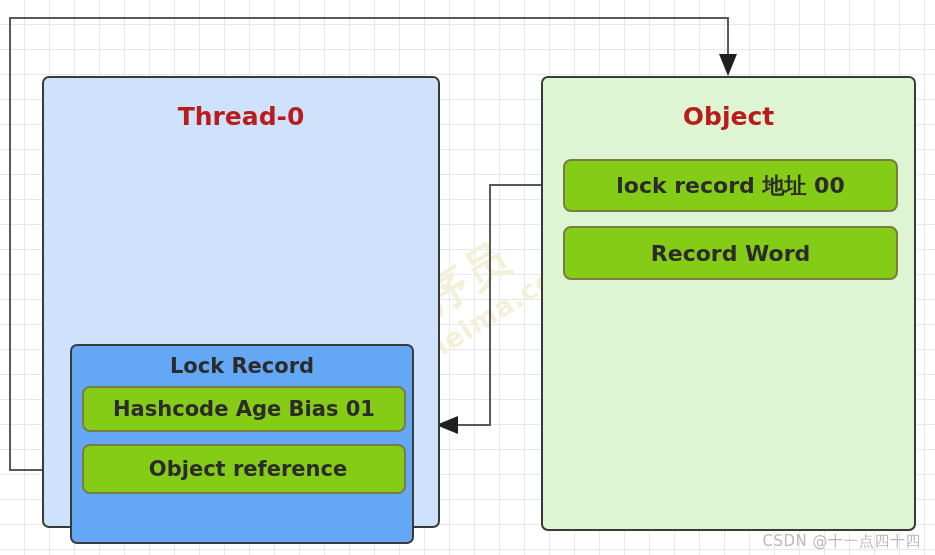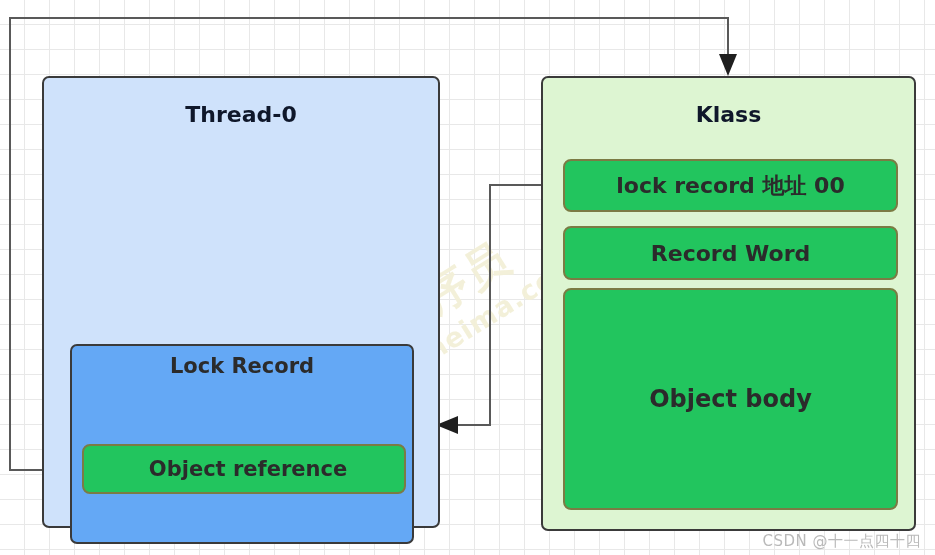--- a/index.html
+++ b/index.html
@@ -95,23 +95,23 @@
     top: 76px;
     width: 375px;
     height: 455px;
     background: #ddf5d2;
   }
   .box-title {
     position: absolute;
     left: 0;
     right: 0;
     text-align: center;
-    font-size: 22px;
+    font-size: 25px;
     font-weight: bold;
-    color: #0f172a;
+    color: #b91c1c;
   }
   .thread-box .box-title { top: 24px; }
   .object-box .box-title { top: 24px; }
 
   .lock-record-box {
     position: absolute;
     left: 26px;
     top: 266px;
     width: 344px;
     height: 200px;
@@ -127,21 +127,21 @@
     top: 8px;
     text-align: center;
     font-size: 21px;
     font-weight: bold;
     color: #2b2b2b;
   }
 
   .yellow-row {
     position: absolute;
     box-sizing: border-box;
-    background: #22c55e;
+    background: #84cc16;
     border: 2px solid #7b7b44;
     border-radius: 8px;
     display: flex;
     align-items: center;
     justify-content: center;
     font-size: 21px;
     font-weight: bold;
     color: #2b2b2b;
     text-align: center;
   }
@@ -171,26 +171,26 @@
 
     <path class="conn-line" d="M 561 185 L 490 185 L 490 425 L 452 425"></path>
     <polygon class="conn-head" points="436,425 458,416 458,434"></polygon>
   </svg>
 
   <div class="box thread-box">
     <div class="box-title">Thread-0</div>
 
     <div class="lock-record-box">
       <div class="lock-record-title">Lock Record</div>
+      <div class="yellow-row lr-row-0">Hashcode Age Bias 01</div>
       <div class="yellow-row lr-row-1">Object reference</div>
     </div>
   </div>
 
   <div class="box object-box">
-    <div class="box-title">Klass</div>
+    <div class="box-title">Object</div>
     <div class="yellow-row obj-row-0">lock record 地址 00</div>
     <div class="yellow-row obj-row-1">Record Word</div>
-    <div class="yellow-row obj-row-2">Object body</div>
   </div>
 
   <div class="wm-csdn">CSDN @十一点四十四</div>
 
 </div>
 
 </body></html>

